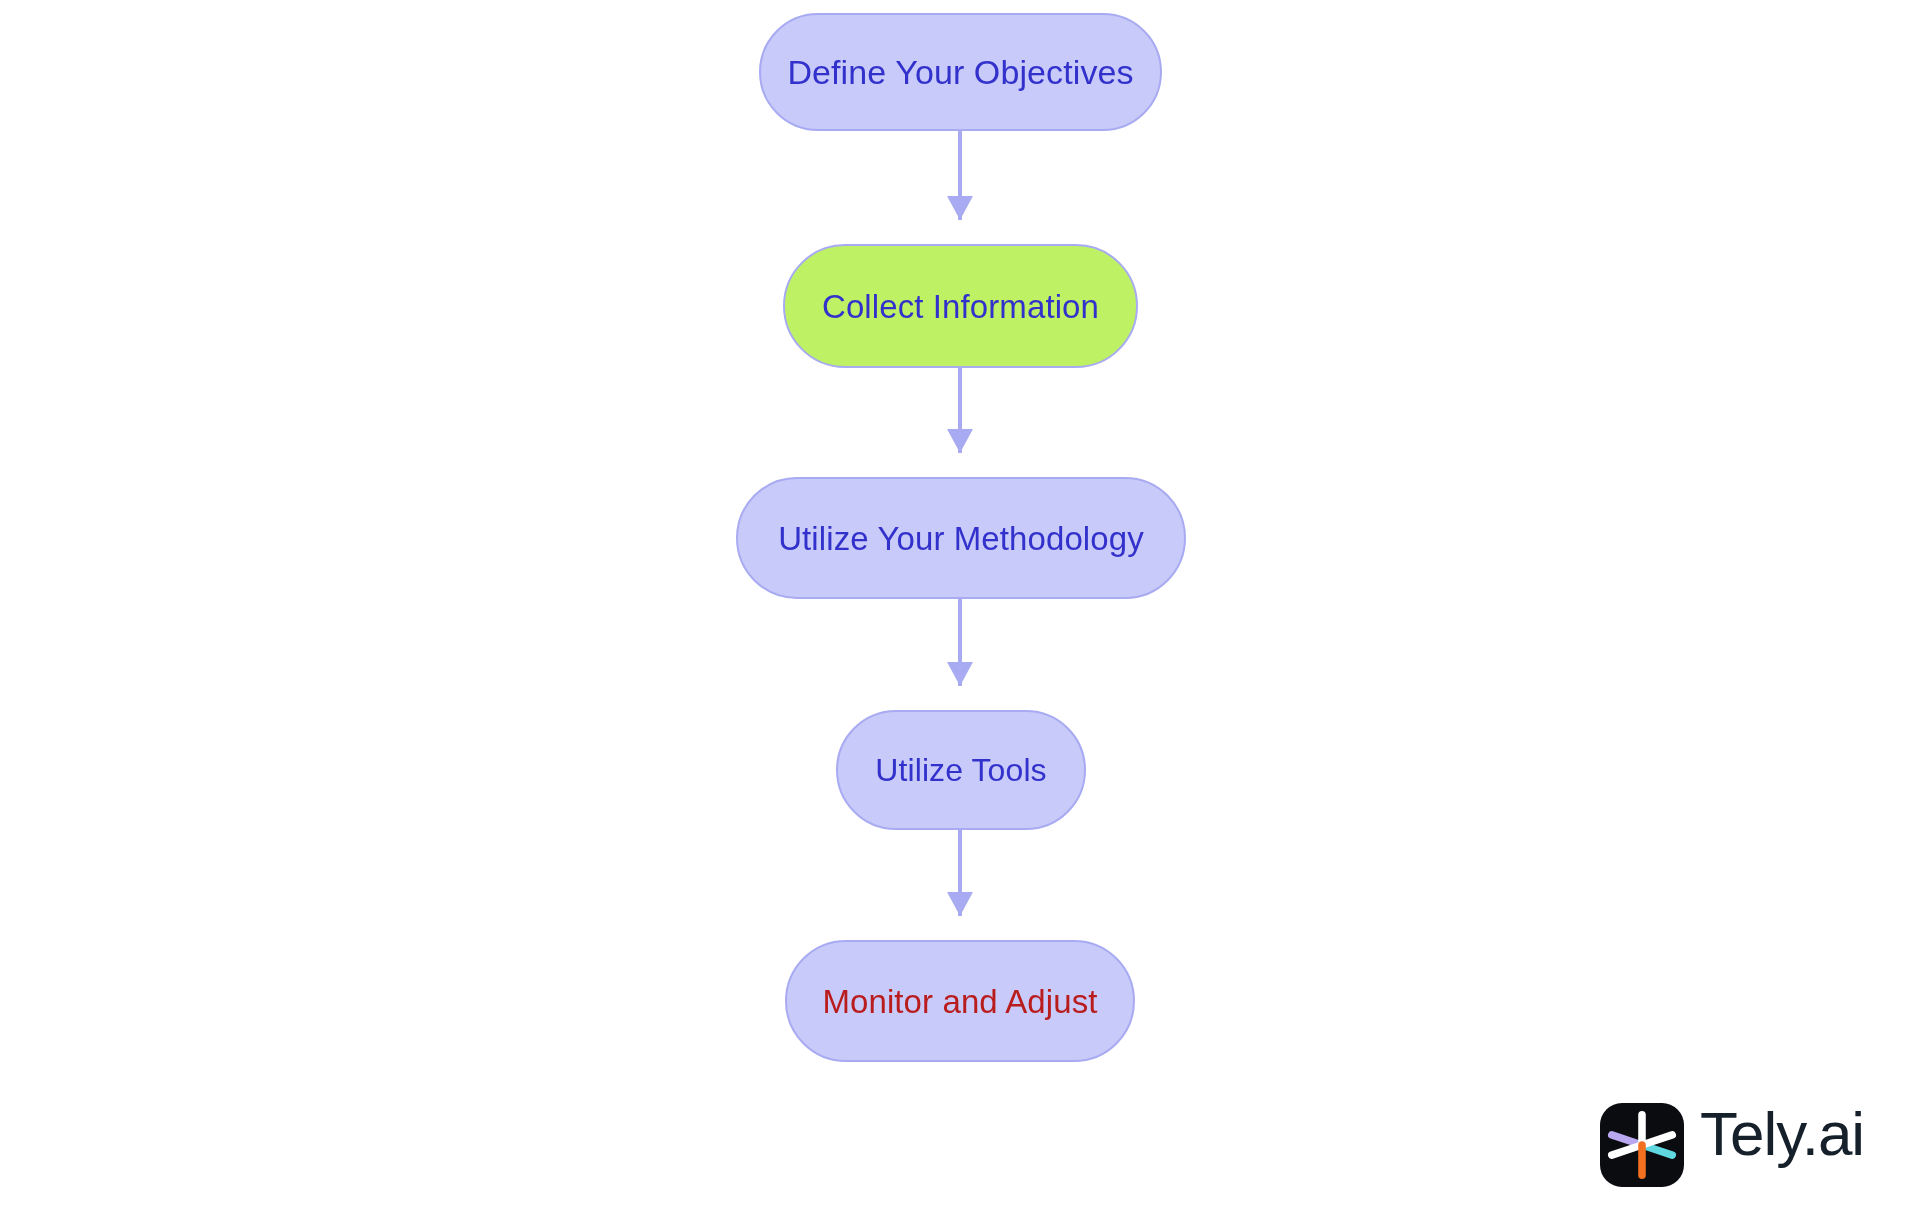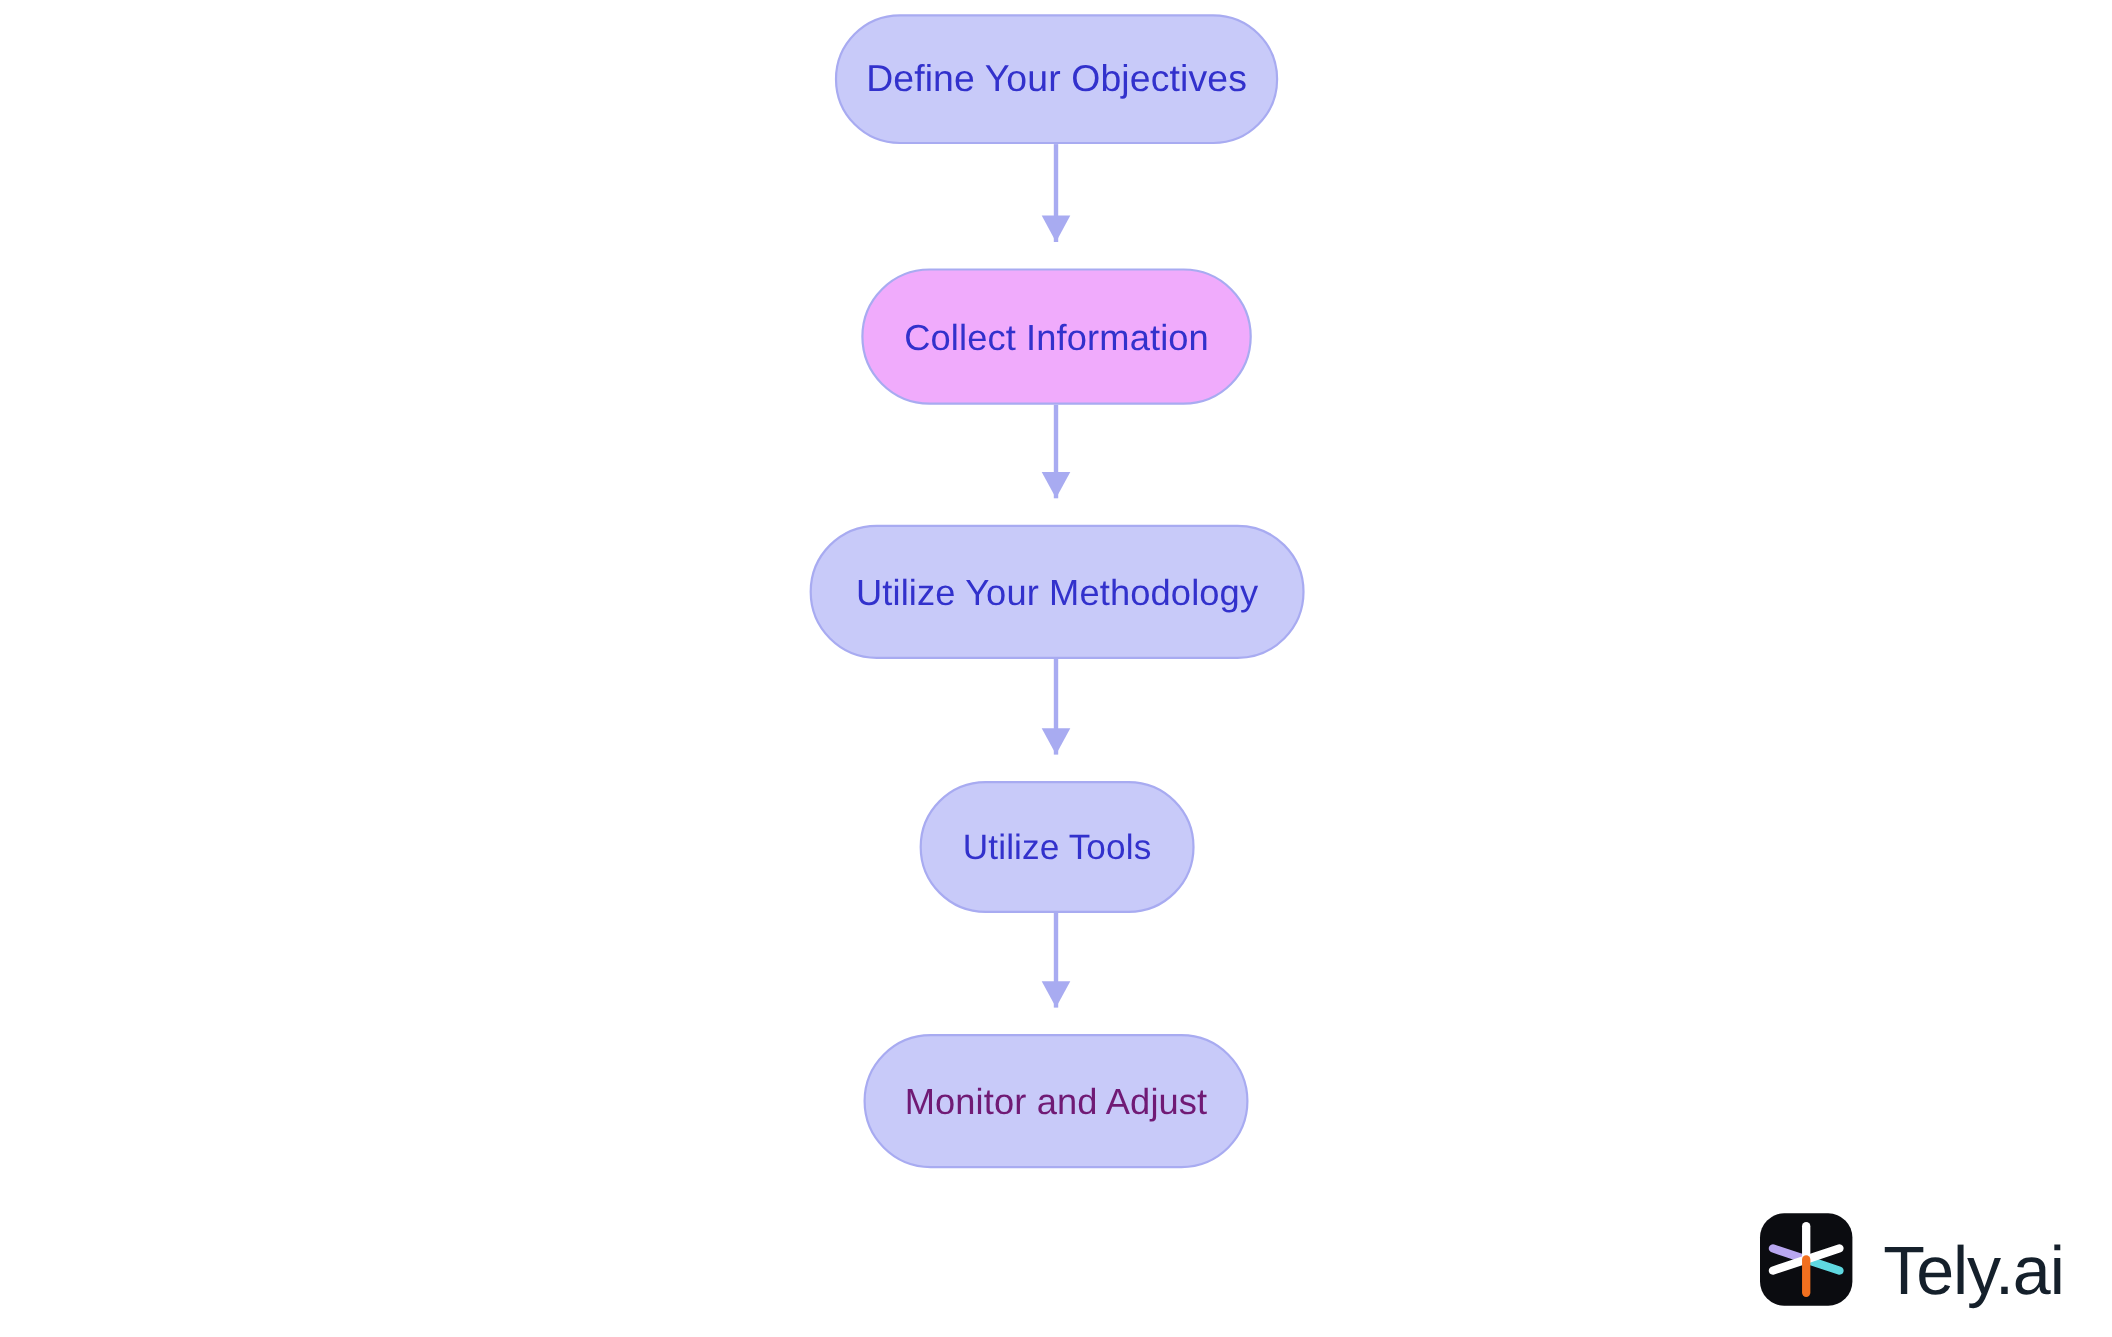--- a/index.html
+++ b/index.html
@@ -68,22 +68,22 @@
     height: 0;
     border-left: 13px solid transparent;
     border-right: 13px solid transparent;
     border-top: 24px solid #a8abf1;
   }
 
   
   #brand {
     position: absolute;
     display: flex;
-    align-items: flex-end;
-    gap: 28px;
+    align-items: flex-start;
+    gap: 16px;
   }
   #brand-mark {
     width: 84px;
     height: 84px;
     border-radius: 22px;
     background: #0b0c10;
     position: relative;
     overflow: hidden;
     flex: none;
   }
@@ -103,21 +103,21 @@
 
   <div class="node" style="left: 759px; top: 13px; width: 403px; height: 118px; font-size: 34px; background: rgb(200, 202, 249); border-color: rgb(168, 171, 241); color: rgb(50, 49, 204); align-items: center;">
     <span class="node-label">Define Your Objectives</span>
   </div>
 
   <div class="connector" style="left: 947px; top: 131px; width: 26px; height: 91px;">
     <div class="conn-line" style="height: 89px; background: rgb(168, 171, 241);"></div>
     <div class="conn-head" style="top: 65px; border-top-color: rgb(168, 171, 241);"></div>
   </div>
 
-  <div class="node" style="left: 783px; top: 244px; width: 355px; height: 124px; font-size: 33px; background: #f0abfc; border-color: rgb(168, 171, 241); color: rgb(50, 49, 204);">
+  <div class="node" style="left: 783px; top: 244px; width: 355px; height: 124px; font-size: 33px; background: #bef264; border-color: rgb(168, 171, 241); color: rgb(50, 49, 204);">
     <span class="node-label">Collect Information</span>
   </div>
 
   <div class="connector" style="left: 947px; top: 368px; width: 26px; height: 87px;">
     <div class="conn-line" style="height: 85px; background: rgb(168, 171, 241);"></div>
     <div class="conn-head" style="top: 61px; border-top-color: rgb(168, 171, 241);"></div>
   </div>
 
   <div class="node" style="left: 736px; top: 477px; width: 450px; height: 122px; font-size: 33px; background: rgb(200, 202, 249); border-color: rgb(168, 171, 241); color: rgb(50, 49, 204);">
     <span class="node-label">Utilize Your Methodology</span>
@@ -130,21 +130,21 @@
 
   <div class="node" style="left: 836px; top: 710px; width: 250px; height: 120px; font-size: 32px; background: rgb(200, 202, 249); border-color: rgb(168, 171, 241); color: rgb(50, 49, 204);">
     <span class="node-label">Utilize Tools</span>
   </div>
 
   <div class="connector" style="left: 947px; top: 830px; width: 26px; height: 88px;">
     <div class="conn-line" style="height: 86px; background: rgb(168, 171, 241);"></div>
     <div class="conn-head" style="top: 62px; border-top-color: rgb(168, 171, 241);"></div>
   </div>
 
-  <div class="node" style="left: 785px; top: 940px; width: 350px; height: 122px; font-size: 33px; background: rgb(200, 202, 249); border-color: rgb(168, 171, 241); color: #701a75;">
+  <div class="node" style="left: 785px; top: 940px; width: 350px; height: 122px; font-size: 33px; background: rgb(200, 202, 249); border-color: rgb(168, 171, 241); color: #b91c1c;">
     <span class="node-label">Monitor and Adjust</span>
   </div>
 
   <div id="brand" style="left: 1600px; top: 1103px;">
     <div id="brand-mark" style="background: rgb(11, 12, 16);">
       <svg viewBox="0 0 100 100" width="84" height="84" aria-hidden="true">
 
         <line x1="14" y1="38" x2="50" y2="50" stroke="#b9a7f0" stroke-width="9" stroke-linecap="round"></line>
         <line x1="14" y1="62" x2="50" y2="50" stroke="#ffffff" stroke-width="9" stroke-linecap="round"></line>
 

